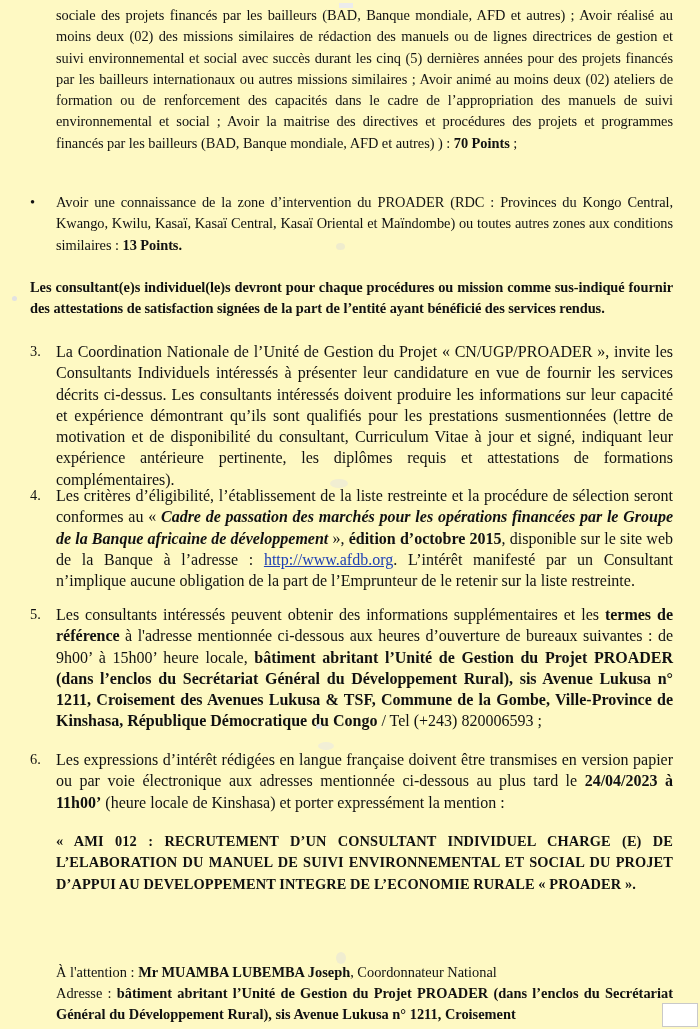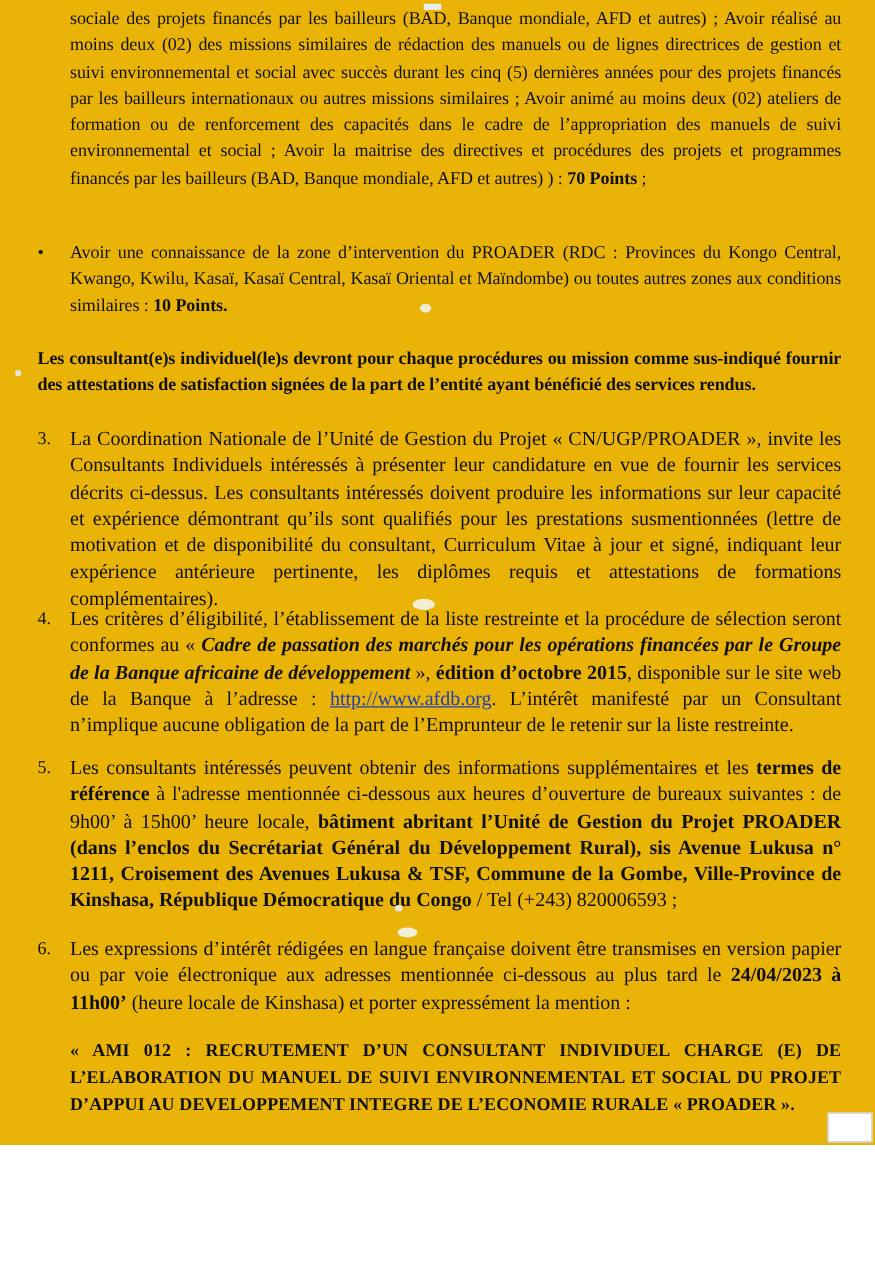--- a/index.html
+++ b/index.html
@@ -4,22 +4,22 @@
 <title>Avis AMI 012 PROADER</title>
 <style>
   html, body {
     margin: 0;
     padding: 0;
     background: #ffffff;
   }
   #page {
     position: relative;
     width: 700px;
-    height: 916px;
-    background: #eab308;
+    height: 1029px;
+    background: #fef9c3;
     font-family: "Liberation Serif", "DejaVu Serif", serif;
     color: #111111;
     overflow: hidden;
     box-sizing: border-box;
   }
   .blk {
     position: absolute;
     text-align: justify;
     font-size: 14.4px;
     line-height: 21.3px;
@@ -158,21 +158,21 @@
 <body>
 
 <div id="page">
 
   <div class="blk" id="top-para">
     <span>sociale des projets financés par les bailleurs (BAD, Banque mondiale, AFD et autres) ; Avoir réalisé au moins deux (02) des missions similaires de rédaction des manuels ou de lignes directrices de gestion et suivi environnemental et social avec succès durant les cinq (5) dernières années pour des projets financés par les bailleurs internationaux ou autres missions similaires ; Avoir animé au moins deux (02) ateliers de formation ou de renforcement des capacités dans le cadre de l’appropriation des manuels de suivi environnemental et social ; Avoir la maitrise des directives et procédures des projets et programmes financés par les bailleurs (BAD, Banque mondiale, AFD et autres) ) : </span><b>70 Points</b><span> ;</span>
   </div>
 
   <div id="bullet-marker">•</div>
   <div class="blk" id="bullet-zone">
-    <span>Avoir une connaissance de la zone d’intervention du PROADER (RDC : Provinces du Kongo Central, Kwango, Kwilu, Kasaï, Kasaï Central, Kasaï Oriental et Maïndombe) ou toutes autres zones aux conditions similaires : </span><b>10 Points.</b>
+    <span>Avoir une connaissance de la zone d’intervention du PROADER (RDC : Provinces du Kongo Central, Kwango, Kwilu, Kasaï, Kasaï Central, Kasaï Oriental et Maïndombe) ou toutes autres zones aux conditions similaires : </span><b>13 Points.</b>
   </div>
 
   <div class="blk" id="bold-note">Les consultant(e)s individuel(le)s devront pour chaque procédures ou mission comme sus-indiqué fournir des attestations de satisfaction signées de la part de l’entité ayant bénéficié des services rendus.</div>
 
   <div class="num" id="item3-num">3.</div>
   <div class="item-body" id="item3">La Coordination Nationale de l’Unité de Gestion du Projet « CN/UGP/PROADER », invite les Consultants Individuels intéressés à présenter leur candidature en vue de fournir les services décrits ci-dessus. Les consultants intéressés doivent produire les informations sur leur capacité et expérience démontrant qu’ils sont qualifiés pour les prestations susmentionnées (lettre de motivation et de disponibilité du consultant, Curriculum Vitae à jour et signé, indiquant leur expérience antérieure pertinente, les diplômes requis et attestations de formations complémentaires).</div>
 
   <div class="num" id="item4-num">4.</div>
   <div class="item-body" id="item4">
     <span>Les critères d’éligibilité, l’établissement de la liste restreinte et la procédure de sélection seront conformes au « </span><span class="bi">Cadre de passation des marchés pour les opérations financées par le Groupe de la Banque africaine de développement</span><span> », </span><b>édition d’octobre 2015</b><span>, disponible sur le site web de la Banque à l’adresse : </span><a class="lnk" href="#">http://www.afdb.org</a><span>. L’intérêt manifesté par un Consultant n’implique aucune obligation de la part de l’Emprunteur de le retenir sur la liste restreinte.</span>
@@ -185,20 +185,23 @@
 
   <div class="num" id="item6-num">6.</div>
   <div class="item-body" id="item6">
     <span>Les expressions d’intérêt rédigées en langue française doivent être transmises en version papier ou par voie électronique aux adresses mentionnée ci-dessous au plus tard le </span><b>24/04/2023 à 11h00’</b><span> (heure locale de Kinshasa) et porter expressément la mention :</span>
   </div>
 
   <div class="blk" id="mention-title">« AMI 012 : RECRUTEMENT D’UN CONSULTANT INDIVIDUEL CHARGE (E) DE L’ELABORATION DU MANUEL DE SUIVI ENVIRONNEMENTAL ET SOCIAL DU PROJET D’APPUI AU DEVELOPPEMENT INTEGRE DE L’ECONOMIE RURALE « PROADER ».</div>
 
   <div id="attention-line">
     <span>À l'attention : </span><b>Mr MUAMBA LUBEMBA Joseph</b><span>, Coordonnateur National</span>
+  </div>
+  <div id="address-line">
+    <span class="reg">Adresse : </span><span>bâtiment abritant l’Unité de Gestion du Projet PROADER (dans l’enclos du Secrétariat Général du Développement Rural), sis Avenue Lukusa n° 1211, Croisement</span>
   </div>
 
   <div class="artifact" id="speck-a"></div>
   <div class="artifact" id="speck-b"></div>
   <div class="artifact" id="speck-c"></div>
   <div class="artifact" id="speck-d"></div>
   <div class="artifact" id="speck-e"></div>
   <div class="artifact" id="speck-f"></div>
   <div class="artifact" id="speck-g"></div>
   <div class="artifact" id="scan-corner-box"></div>

